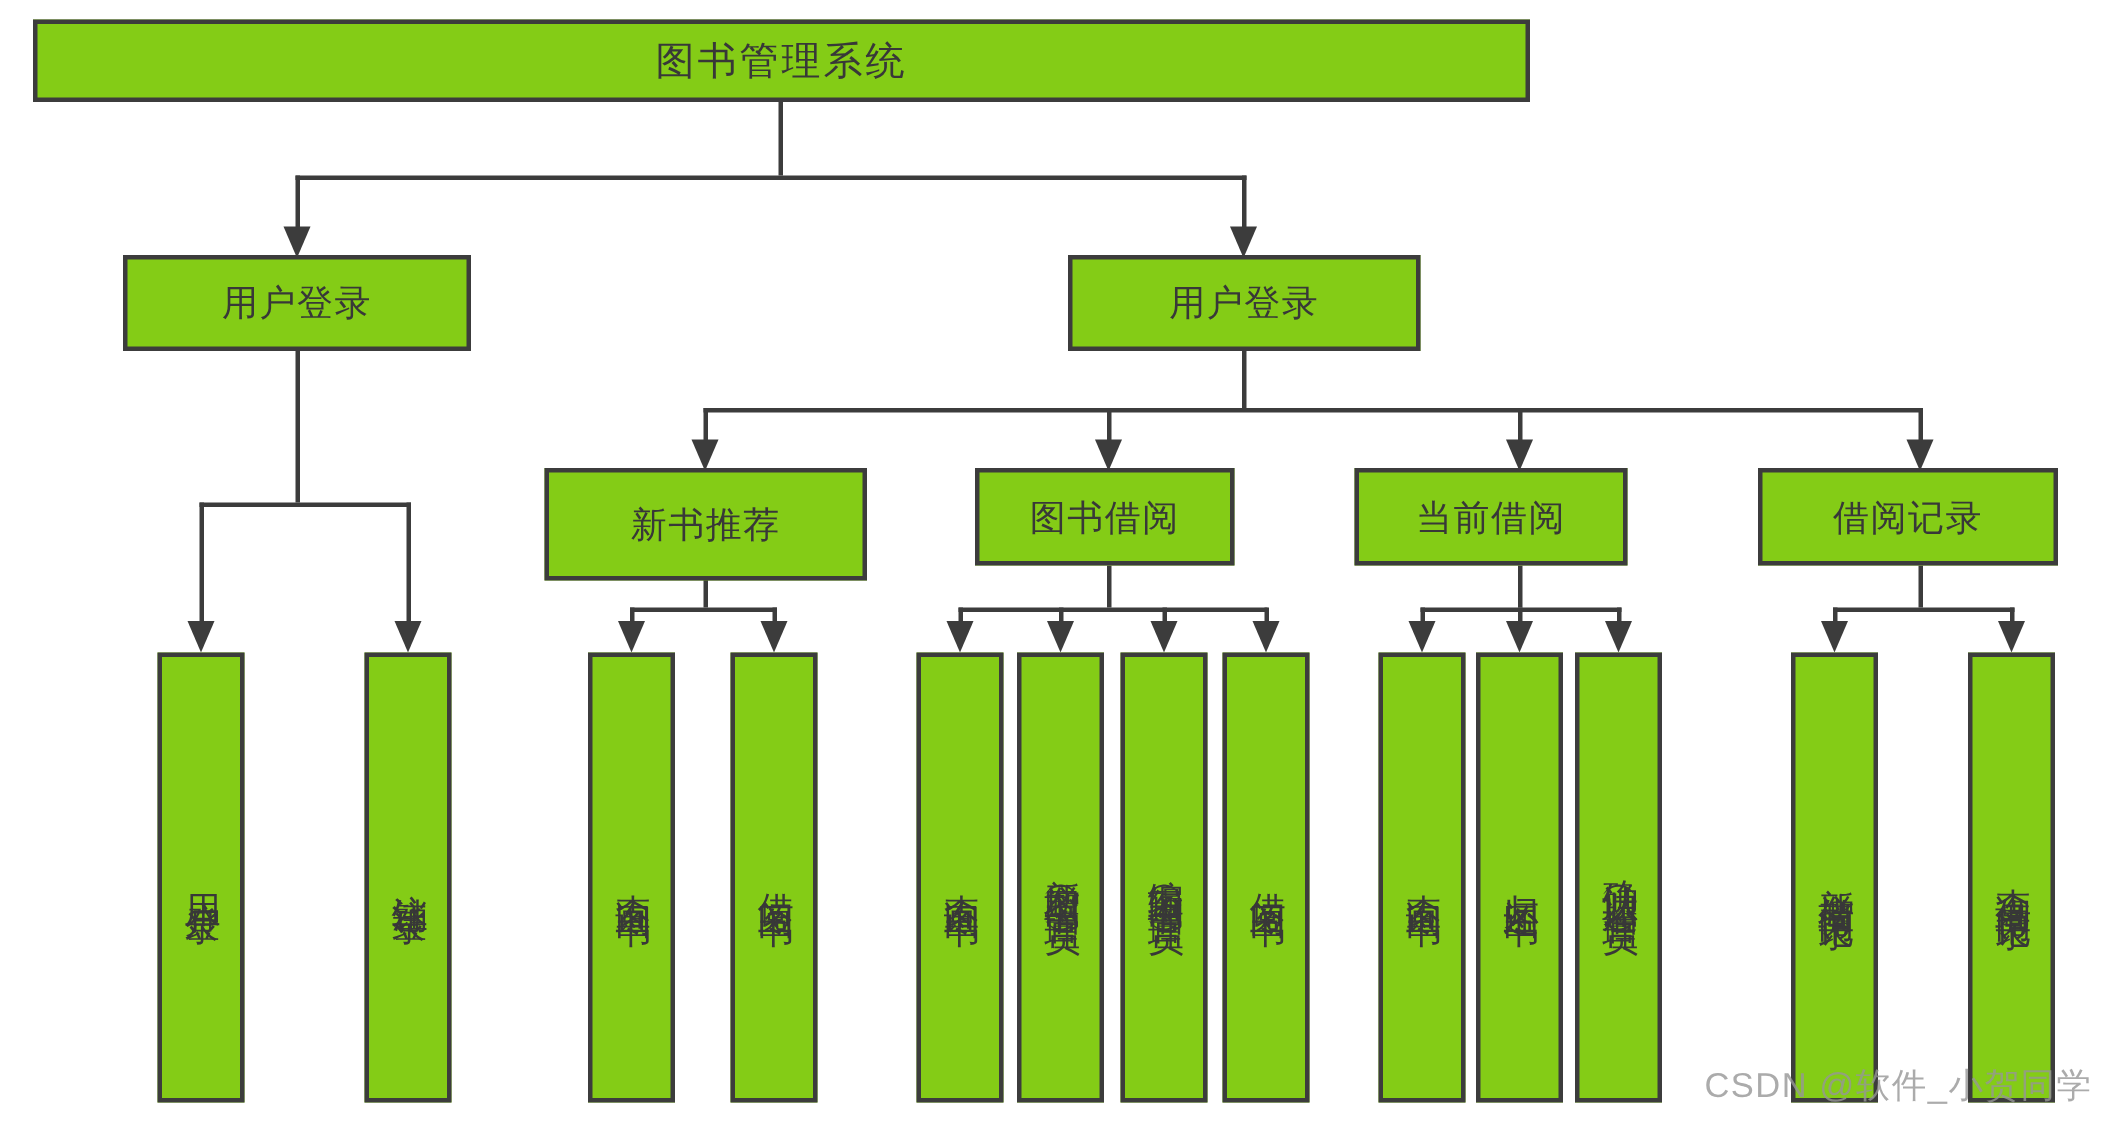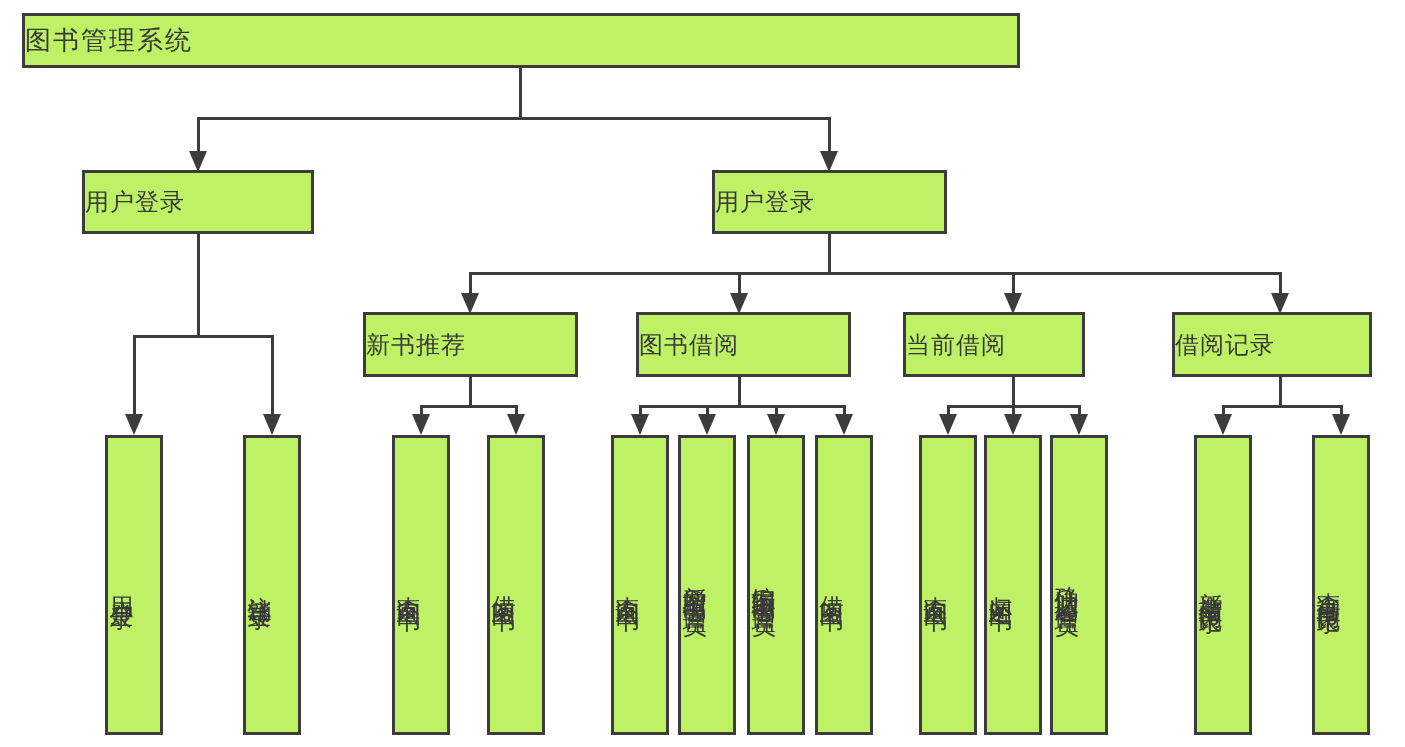--- a/index.html
+++ b/index.html
@@ -7,24 +7,25 @@
   .canvas {
     position: relative;
     width: 1405px;
     height: 747px;
     background: #ffffff;
     overflow: hidden;
   }
   .box {
     position: absolute;
     box-sizing: border-box;
-    background: #bef264;
+    background: #84cc16;
     border: 3px solid #3c3c3c;
     display: flex;
     align-items: center;
+    justify-content: center;
     color: #383838;
   }
   .root-label { font-size: 26px; letter-spacing: 2px; }
   .h-label    { font-size: 24px; letter-spacing: 1px; }
   .leaf-label {
     writing-mode: vertical-rl;
     text-orientation: mixed;
     font-size: 24px;
     letter-spacing: 4px;
     line-height: 1.1;
@@ -131,24 +132,24 @@
     <span class="root-label">图书管理系统</span>
   </div>
 
   <div class="box" style="left:82px;top:170px;width:232px;height:64px">
     <span class="h-label">用户登录</span>
   </div>
   <div class="box" style="left:712px;top:170px;width:235px;height:64px">
     <span class="h-label">用户登录</span>
   </div>
 
-  <div class="box" style="left:363px;top:312px;width:215px;height:65px">
+  <div class="box" style="left:363px;top:312px;width:215px;height:75px">
     <span class="h-label">新书推荐</span>
   </div>
-  <div class="box" style="left:636px;top:312px;width:215px;height:65px">
+  <div class="box" style="left:650px;top:312px;width:173px;height:65px">
     <span class="h-label">图书借阅</span>
   </div>
   <div class="box" style="left:903px;top:312px;width:182px;height:65px">
     <span class="h-label">当前借阅</span>
   </div>
   <div class="box" style="left:1172px;top:312px;width:200px;height:65px">
     <span class="h-label">借阅记录</span>
   </div>
 
   <div class="box" style="left:105px;top:435px;width:58px;height:300px">
@@ -188,14 +189,15 @@
     <span class="leaf-label">确认归还（管理员）</span>
   </div>
 
   <div class="box" style="left:1194px;top:435px;width:58px;height:300px">
     <span class="leaf-label">新增借阅记录</span>
   </div>
   <div class="box" style="left:1312px;top:435px;width:58px;height:300px">
     <span class="leaf-label">查询借阅记录</span>
   </div>
 
+  <div class="watermark">CSDN @软件_小贺同学</div>
 
 </div>
 
 </body></html>

